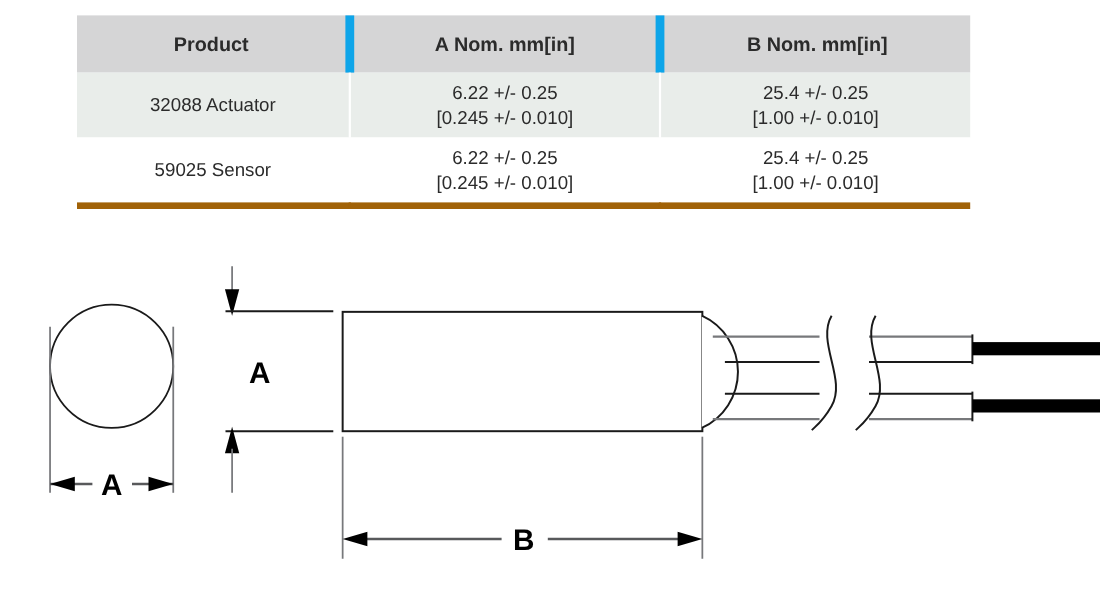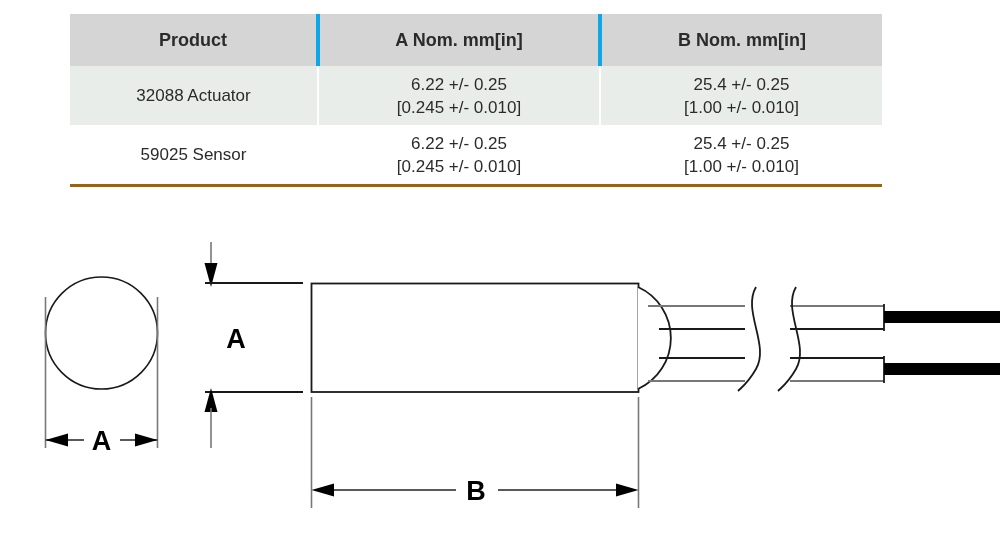--- a/index.html
+++ b/index.html
@@ -32,39 +32,39 @@
     text-align: center;
     vertical-align: middle;
     color: #2b2b2b;
     padding: 0;
   }
   table.spec thead th {
     background: #d5d5d6;
     font-size: 18px;
     font-weight: bold;
     height: 52px;
-    border-right: 4px solid #0ea5e9;
+    border-right: 8px solid #0ea5e9;
   }
   table.spec thead th:last-child { border-right: none; }
 
   table.spec tbody td {
     font-size: 17px;
     font-weight: normal;
     height: 59px;
     line-height: 23px;
     border-right: 2px solid #ffffff;
   }
   table.spec tbody td:last-child { border-right: none; }
 
   tr.row-alt td { background: #e9edea; }
   tr.row-plain td { background: #ffffff; border-right-color: #e2e2e2; }
   tr.row-plain td:last-child { border-right: none; }
 
   table.spec tbody tr.row-plain {
-    border-bottom: 3px solid #a16207;
+    border-bottom: 6px solid #a16207;
   }
   .cell-line { display: block; white-space: pre; }
 
   
   col.c-product { width: 248px; }
   col.c-a       { width: 282px; }
   col.c-b       { width: 282px; }
 
   
   #drawing {

